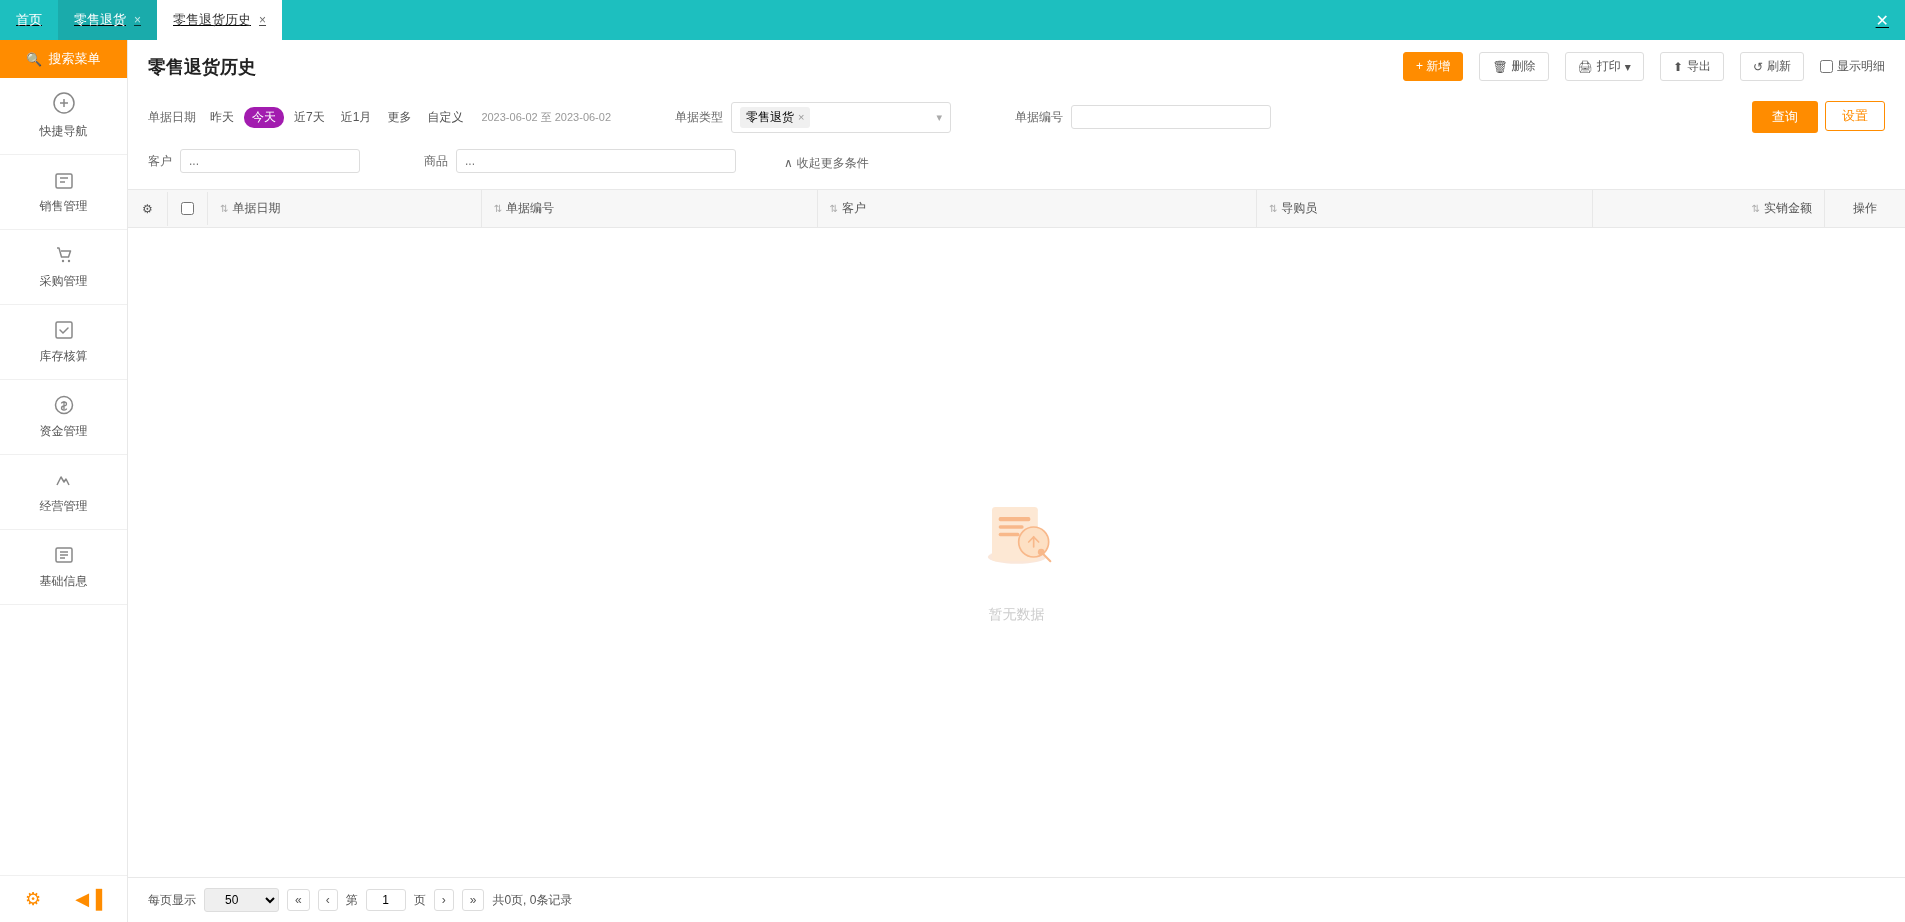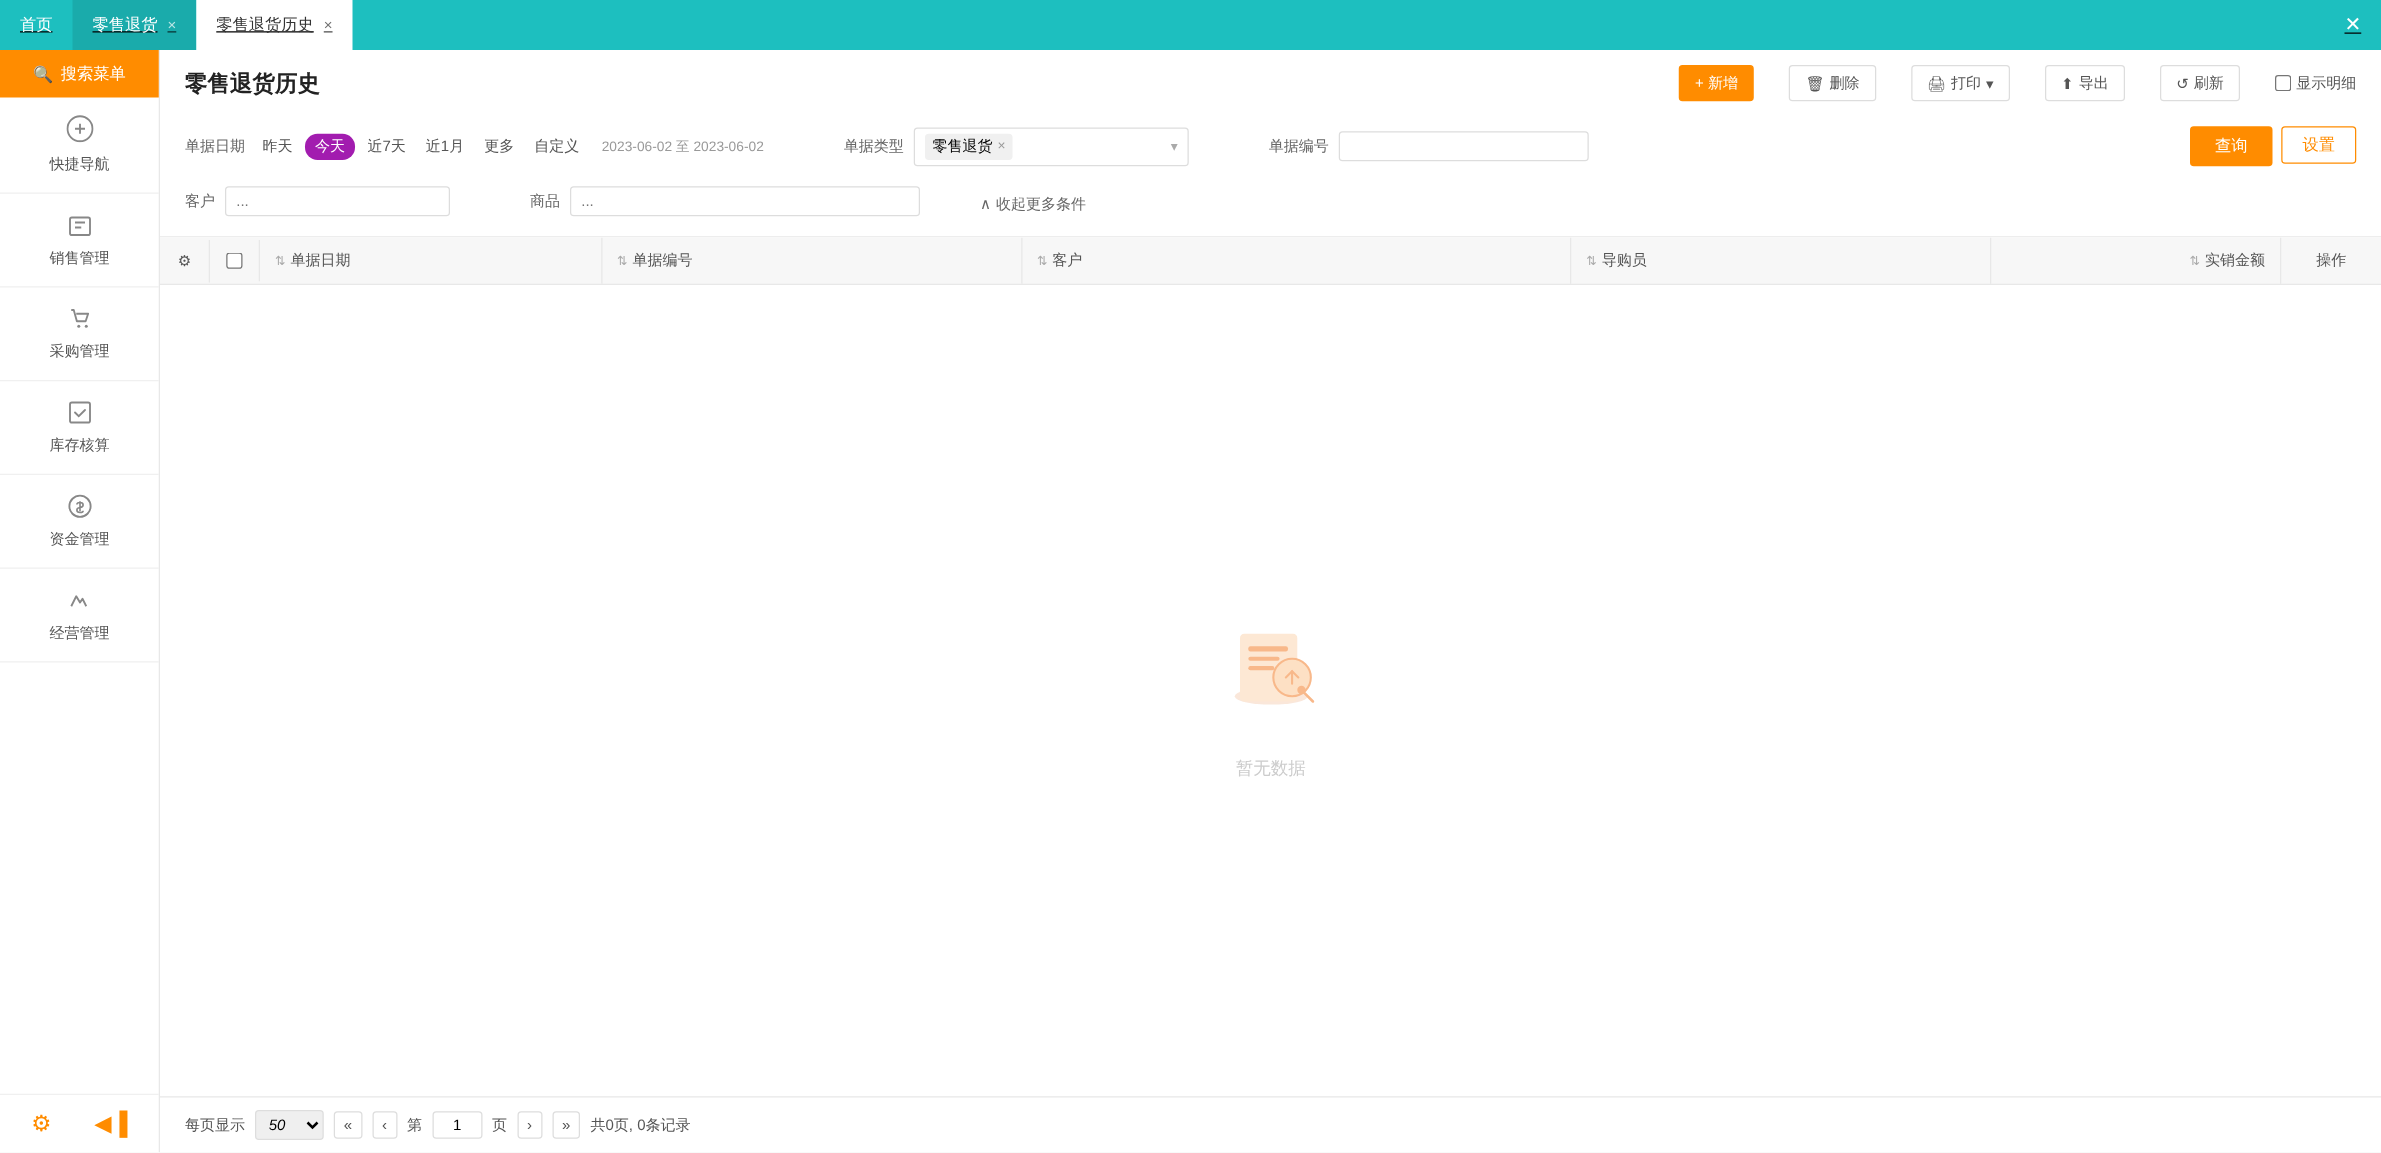--- a/index.html
+++ b/index.html
@@ -125,21 +125,21 @@
       margin-bottom: 12px;
     }
     .page-title {
       font-size: 18px;
       font-weight: bold;
       color: #222;
     }
     .toolbar {
       display: flex;
       align-items: center;
-      gap: 28px;
+      gap: 16px;
     }
     .toolbar-btn {
       display: flex;
       align-items: center;
       gap: 4px;
       padding: 5px 12px;
       border: 1px solid #ddd;
       background: white;
       border-radius: 3px;
       cursor: pointer;
@@ -315,23 +315,22 @@
       align-items: center;
       justify-content: flex-start;
       gap: 8px;
       font-size: 12px;
       color: #555;
       flex-shrink: 0;
     }
     .page-size-select {
       border: 1px solid #ddd;
       border-radius: 3px;
-      padding: 3px 6px;
-      font-size: 12px;
-      font-style: italic;
+      padding: 3px 16px;
+      font-size: 12px;
     }
     .page-nav-btn {
       padding: 3px 7px;
       border: 1px solid #ddd;
       background: white;
       border-radius: 3px;
       cursor: pointer;
       font-size: 12px;
       color: #555;
     }
@@ -437,20 +436,29 @@
       </span>
       <span>资金管理</span>
     </div>
     <div class="sidebar-item">
       <span>
         <svg width="22" height="22" viewBox="0 0 22 22" fill="none">
             <path d="M4 16l4-8 3 5 2-3 3 6" stroke="#888" stroke-width="1.5" stroke-linejoin="round" fill="none"></path>
           </svg>
       </span>
       <span>经营管理</span>
+    </div>
+    <div class="sidebar-item">
+      <span>
+        <svg width="22" height="22" viewBox="0 0 22 22" fill="none">
+            <rect x="3" y="4" width="16" height="14" rx="1.5" stroke="#888" stroke-width="1.5" fill="none"></rect>
+            <path d="M7 8h8M7 11h8M7 14h5" stroke="#888" stroke-width="1.3"></path>
+          </svg>
+      </span>
+      <span>基础信息</span>
     </div>
     <div class="sidebar-bottom">
       <span class="sidebar-bottom-icon">⚙</span>
       <span class="sidebar-bottom-icon">◀▐</span>
     </div>
   </div>
 
   <div class="content-area">
 
     <div class="page-header">

